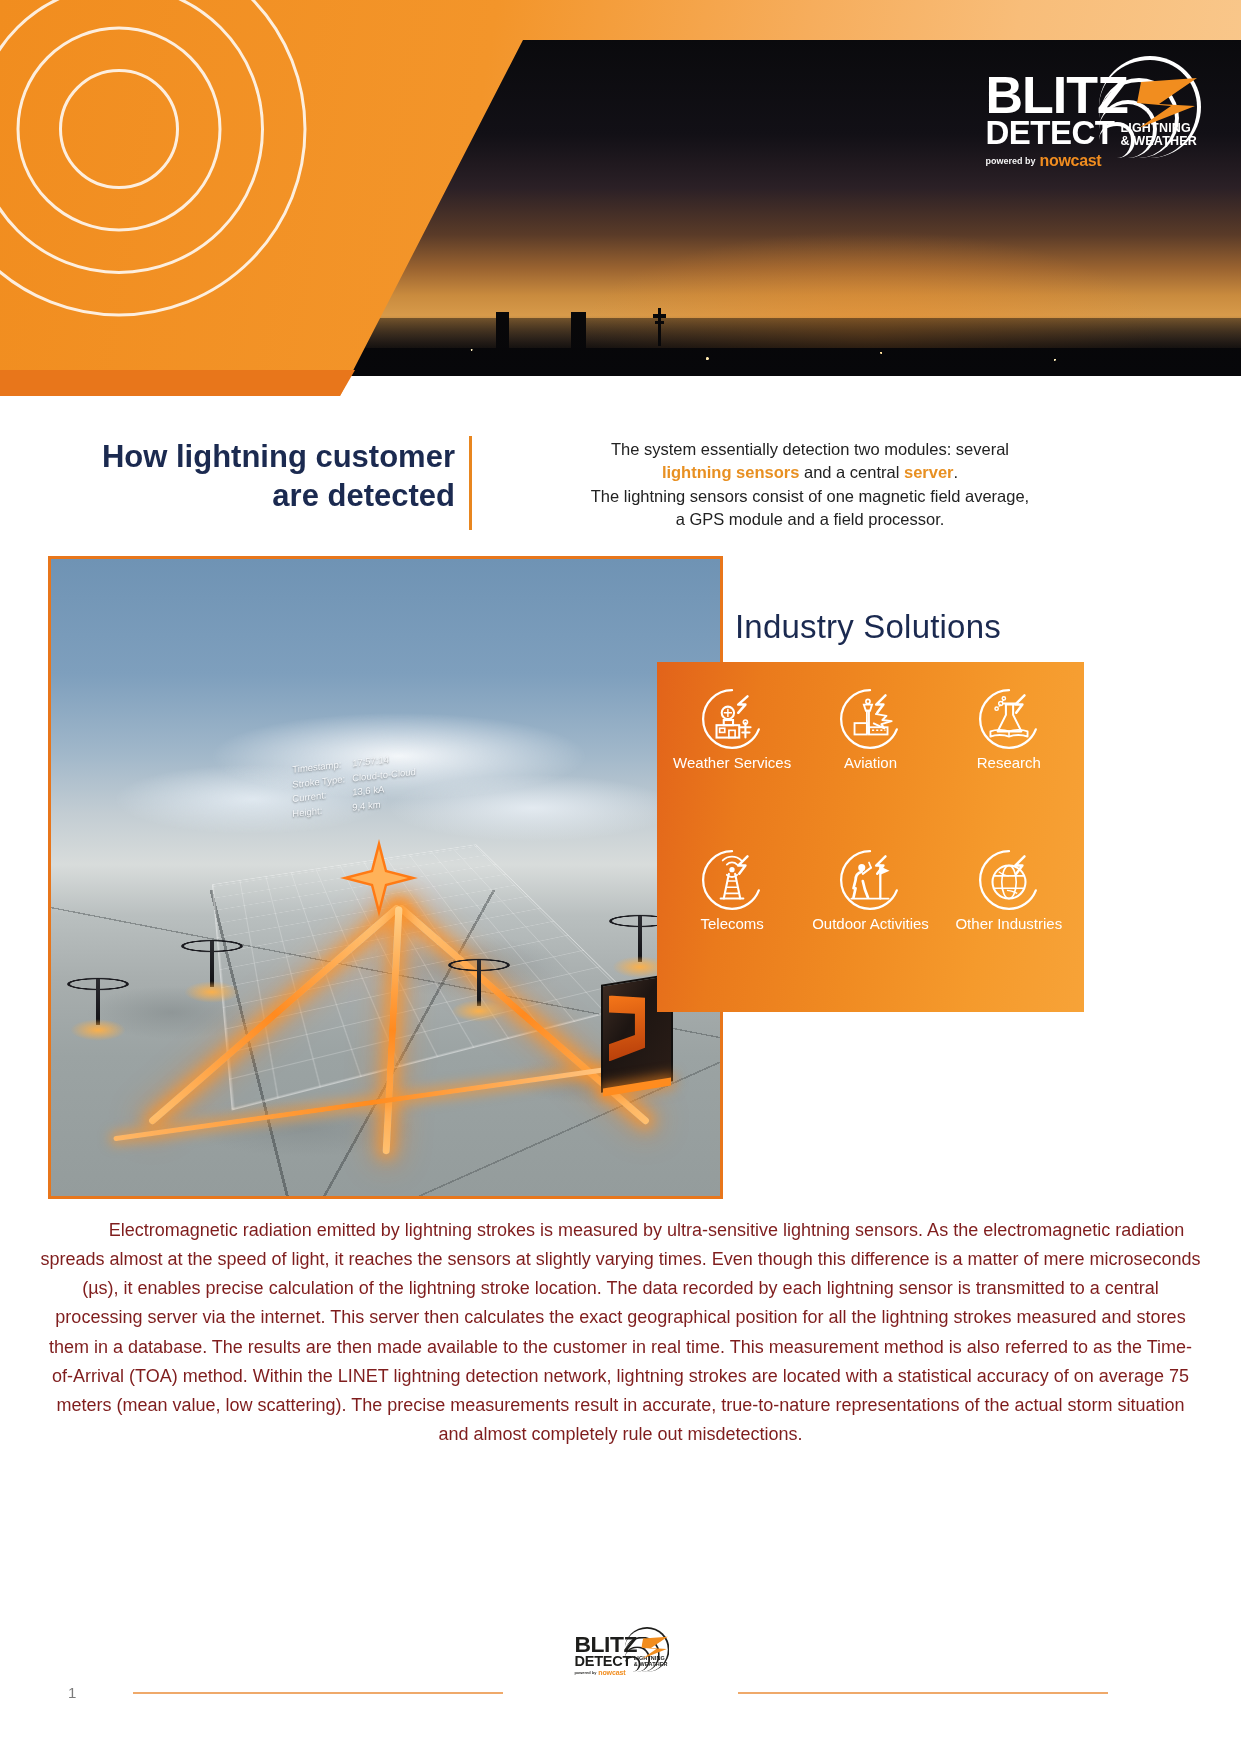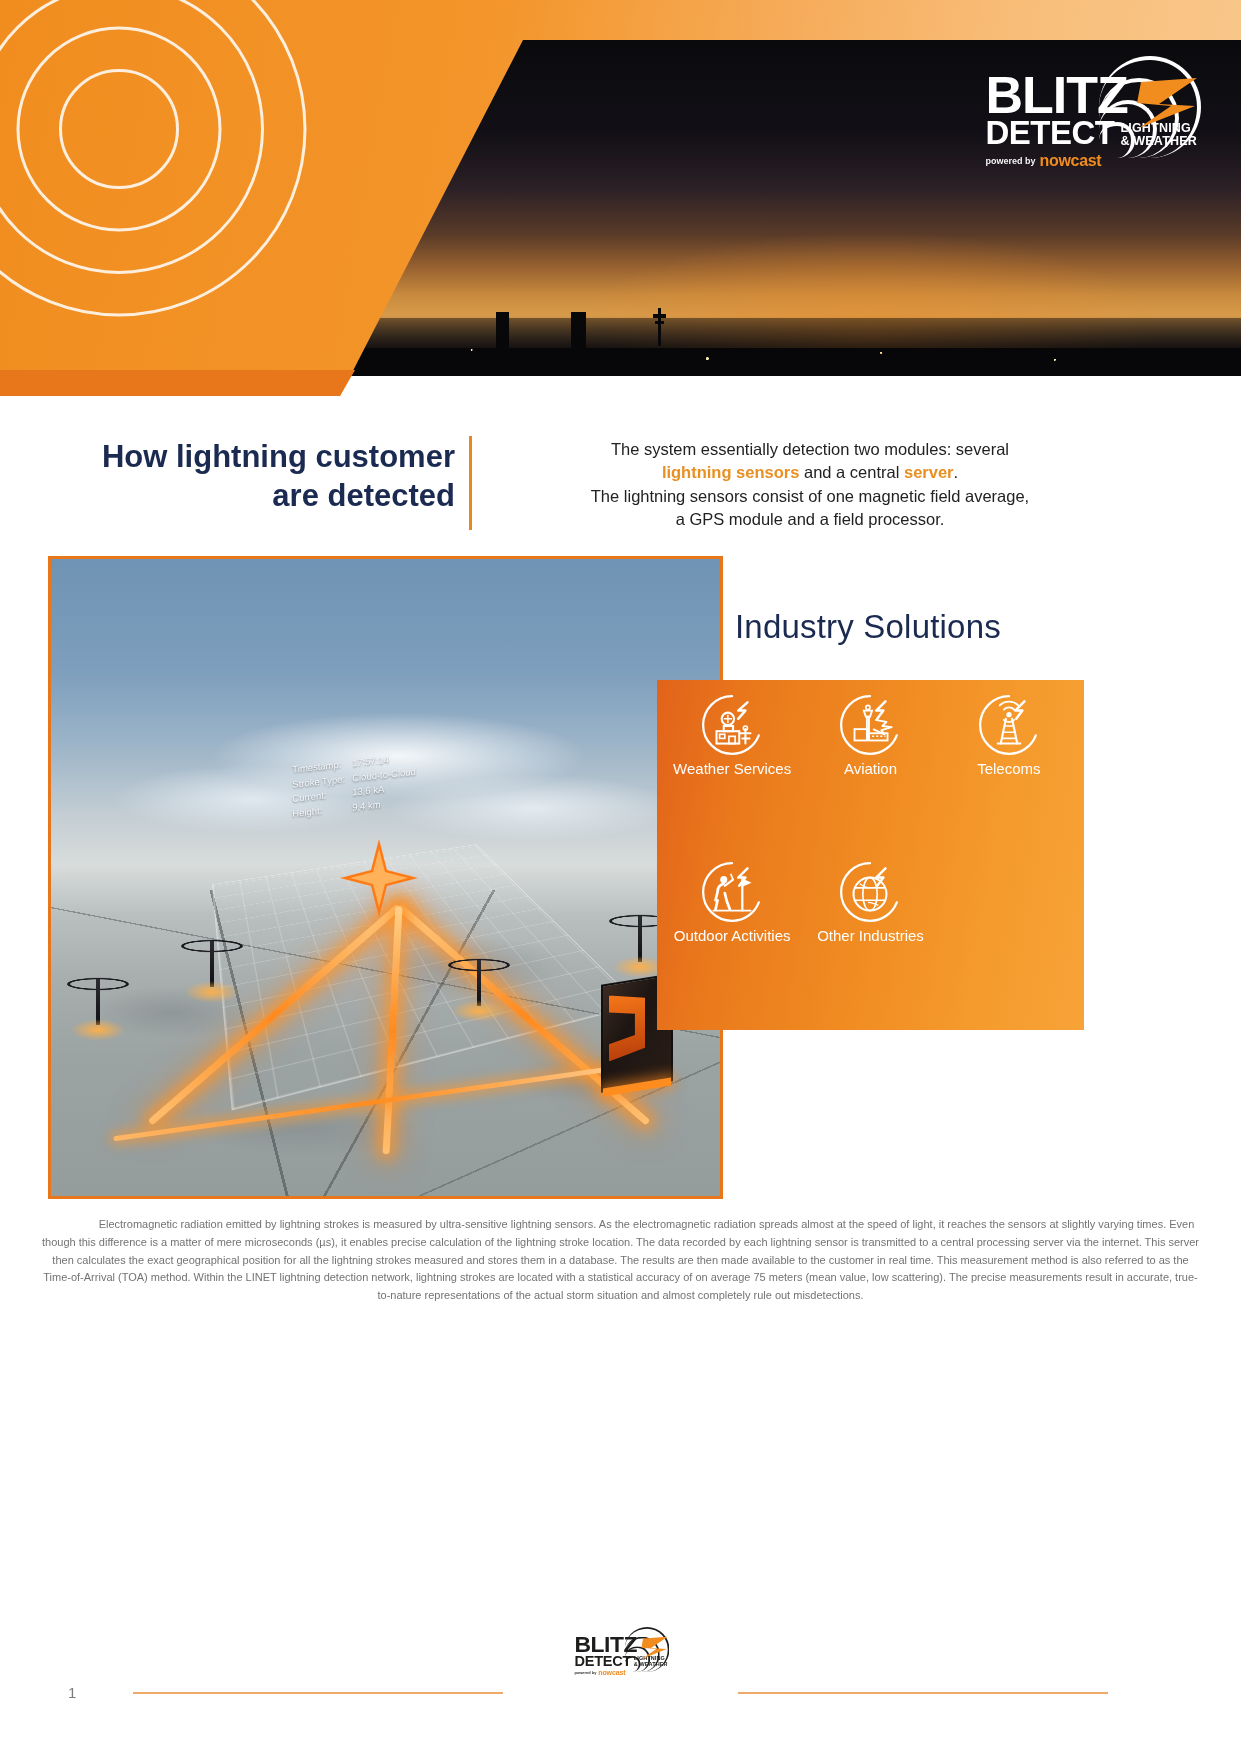--- a/index.html
+++ b/index.html
@@ -252,40 +252,40 @@
   }
   .datalabel table{ border-collapse:collapse; }
   .datalabel td{ padding:0 7px 0 0; }
 
   
   .ind-title{
     position:absolute; left:735px; top:608px; width:360px;
     color:#1b2a50; font-size:33px; font-weight:normal; letter-spacing:.2px;
   }
   .ind-panel{
-    position:absolute; left:657px; top:680px; width:427px; height:350px;
+    position:absolute; left:657px; top:662px; width:427px; height:350px;
     background:linear-gradient(100deg,#e2631a 0%,#ea7a1c 22%,#f08b22 50%,#f59a2c 76%,#f7a338 100%);
-    padding:12px 6px 10px;
+    padding:24px 6px 10px;
   }
   .ind-grid{
     display:grid; grid-template-columns:repeat(3,1fr);
     row-gap:6px; height:100%;
   }
   .ind-cell{ display:flex; flex-direction:column; align-items:center; justify-content:flex-start; }
   .ind-icon{ width:66px; height:66px; color:#fff; }
   .ind-label{
     color:#ffffff; font-size:15px; margin-top:3px; text-align:center;
     line-height:1.1; white-space:nowrap;
   }
 
   
   .body-text{
     position:absolute; left:40px; top:1216px; width:1161px;
-    text-align:center; color:#737373;
-    font-size:11px; line-height:1.62;
+    text-align:center; color:#7f1d1d;
+    font-size:18px; line-height:1.62;
   }
   .body-text .indent{ display:inline-block; width:52px; }
 
   
   .footer{ position:absolute; left:0; top:1640px; width:1241px; height:114px; }
   .footer-page{
     position:absolute; left:68px; top:44px; color:#7a7a7a; font-size:15px;
   }
   .footer-rule-l{
     position:absolute; left:133px; top:52px; width:370px; height:2px; background:#efa96a;
@@ -452,20 +452,35 @@
           <circle cx="30" cy="15" r="2" fill="none" stroke="#fff" stroke-width="1.6"></circle>
           <rect x="17" y="36" width="12" height="11" fill="none" stroke="#fff" stroke-width="1.8"></rect>
           <rect x="31" y="40" width="18" height="7" fill="none" stroke="#fff" stroke-width="1.8"></rect>
           <path d="M34 43h2M38 43h2M42 43h2M46 43h1" stroke="#fff" stroke-width="1.4"></path>
         </svg>
         <div class="ind-label">Aviation</div>
       </div>
 
 
 
+      <div class="ind-cell">
+        <svg class="ind-icon" viewBox="0 0 64 64">
+          <path d="M32 4a28 28 0 1 0 0 56 28 28 0 0 0 26-18" fill="none" stroke="#fff" stroke-width="2.2" stroke-linecap="round"></path>
+          <path d="M47 9l-9 9h7l-6 8" fill="none" stroke="#fff" stroke-width="2.4" stroke-linejoin="round" stroke-linecap="round"></path>
+          <path d="M29 18h7v10l8 16H21l8-16z" fill="none" stroke="#fff" stroke-width="2" stroke-linejoin="round"></path>
+          <path d="M27 17h11" stroke="#fff" stroke-width="2" stroke-linecap="round"></path>
+          <circle cx="24" cy="17" r="2" fill="none" stroke="#fff" stroke-width="1.4"></circle>
+          <circle cx="20" cy="22" r="1.6" fill="none" stroke="#fff" stroke-width="1.4"></circle>
+          <circle cx="27" cy="12" r="1.6" fill="none" stroke="#fff" stroke-width="1.4"></circle>
+          <path d="M22 20l2-2M25 16l2-3" stroke="#fff" stroke-width="1.2"></path>
+          <path d="M14 44c5-2 13-2 18 0 5-2 13-2 18 0v5c-5-2-13-2-18 0-5-2-13-2-18 0z" fill="none" stroke="#fff" stroke-width="1.8" stroke-linejoin="round"></path>
+          <path d="M32 44v5" stroke="#fff" stroke-width="1.5"></path>
+        </svg>
+        <div class="ind-label">Research</div>
+      </div>
 
       <div class="ind-cell">
         <svg class="ind-icon" viewBox="0 0 64 64">
           <path d="M32 4a28 28 0 1 0 0 56 28 28 0 0 0 26-18" fill="none" stroke="#fff" stroke-width="2.2" stroke-linecap="round"></path>
           <path d="M47 9l-9 9h7l-6 8" fill="none" stroke="#fff" stroke-width="2.4" stroke-linejoin="round" stroke-linecap="round"></path>
           <circle cx="32" cy="22" r="2.6" fill="#fff"></circle>
           <path d="M27 17a7 7 0 0 1 10 0M23 13a13 13 0 0 1 18 0" fill="none" stroke="#fff" stroke-width="1.8" stroke-linecap="round"></path>
           <path d="M27 27a7 7 0 0 0 10 0" fill="none" stroke="#fff" stroke-width="1.8" stroke-linecap="round"></path>
           <path d="M29 26L24 50M35 26l5 24" stroke="#fff" stroke-width="2" stroke-linecap="round"></path>
           <path d="M28 33h8M27 39h10M26 45h12" stroke="#fff" stroke-width="1.6" stroke-linecap="round"></path>

